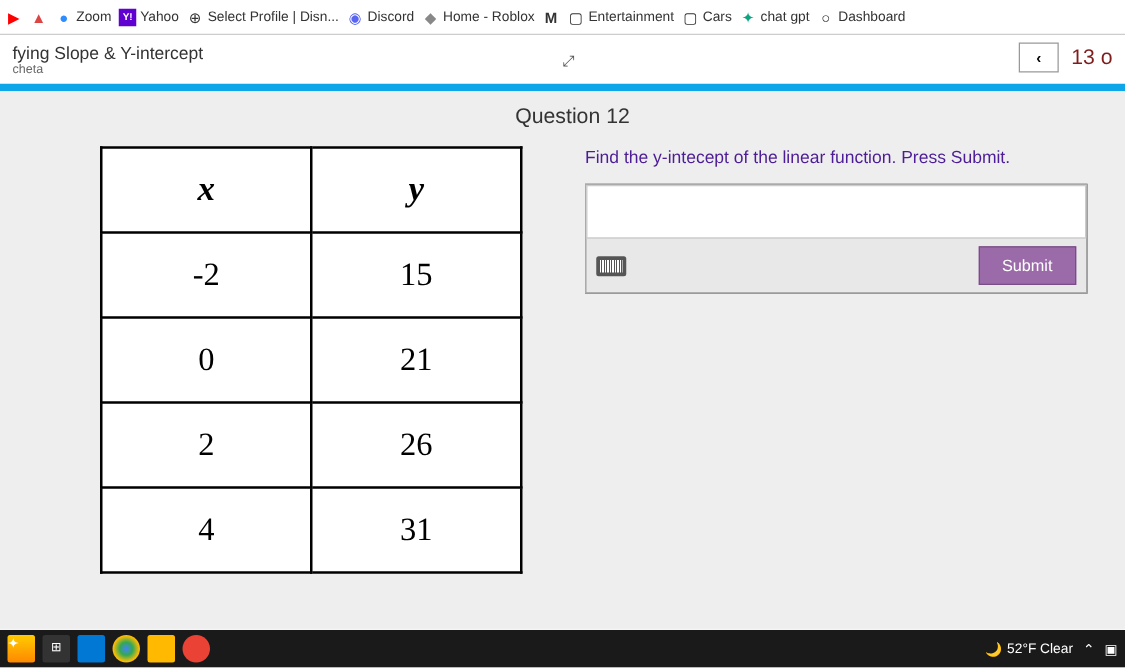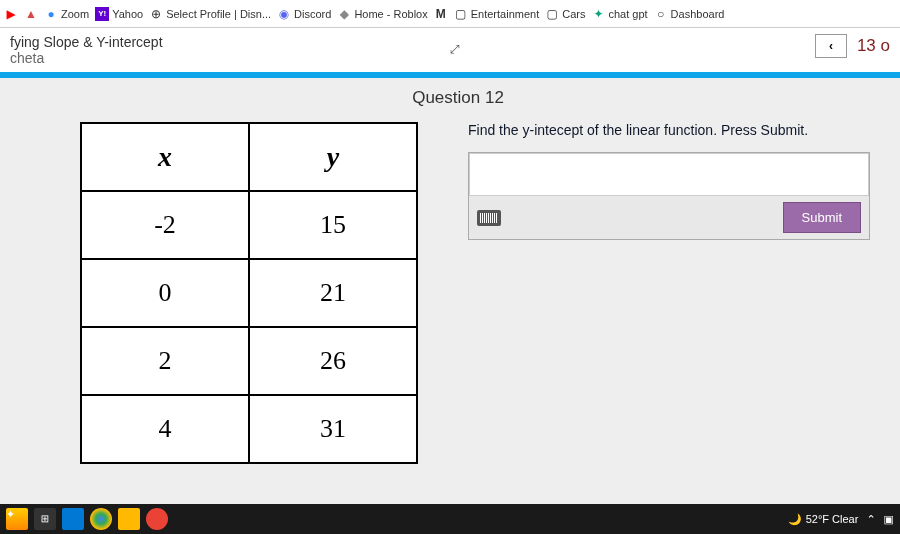--- a/index.html
+++ b/index.html
@@ -53,21 +53,21 @@
     .header-left {
       display: flex;
       flex-direction: column;
     }
     .page-title {
       font-size: 14px;
       color: #333;
       font-weight: normal;
     }
     .page-subtitle {
-      font-size: 14px;
+      font-size: 10px;
       color: #666;
     }
     .header-right {
       display: flex;
       align-items: center;
       gap: 10px;
     }
     .back-button {
       width: 32px;
       height: 24px;
@@ -123,21 +123,21 @@
       font-style: italic;
       font-weight: bold;
       font-size: 28px;
     }
     .question-section {
       flex: 1;
       padding-right: 30px;
     }
     .question-prompt {
       font-size: 14px;
-      color: #0f172a;
+      color: #4c1d95;
       margin-bottom: 14px;
     }
     .answer-box {
       border: 1px solid #aaa;
       background: #404040;
     }
     .answer-input {
       width: 100%;
       height: 42px;
       border: 1px solid #ccc;

